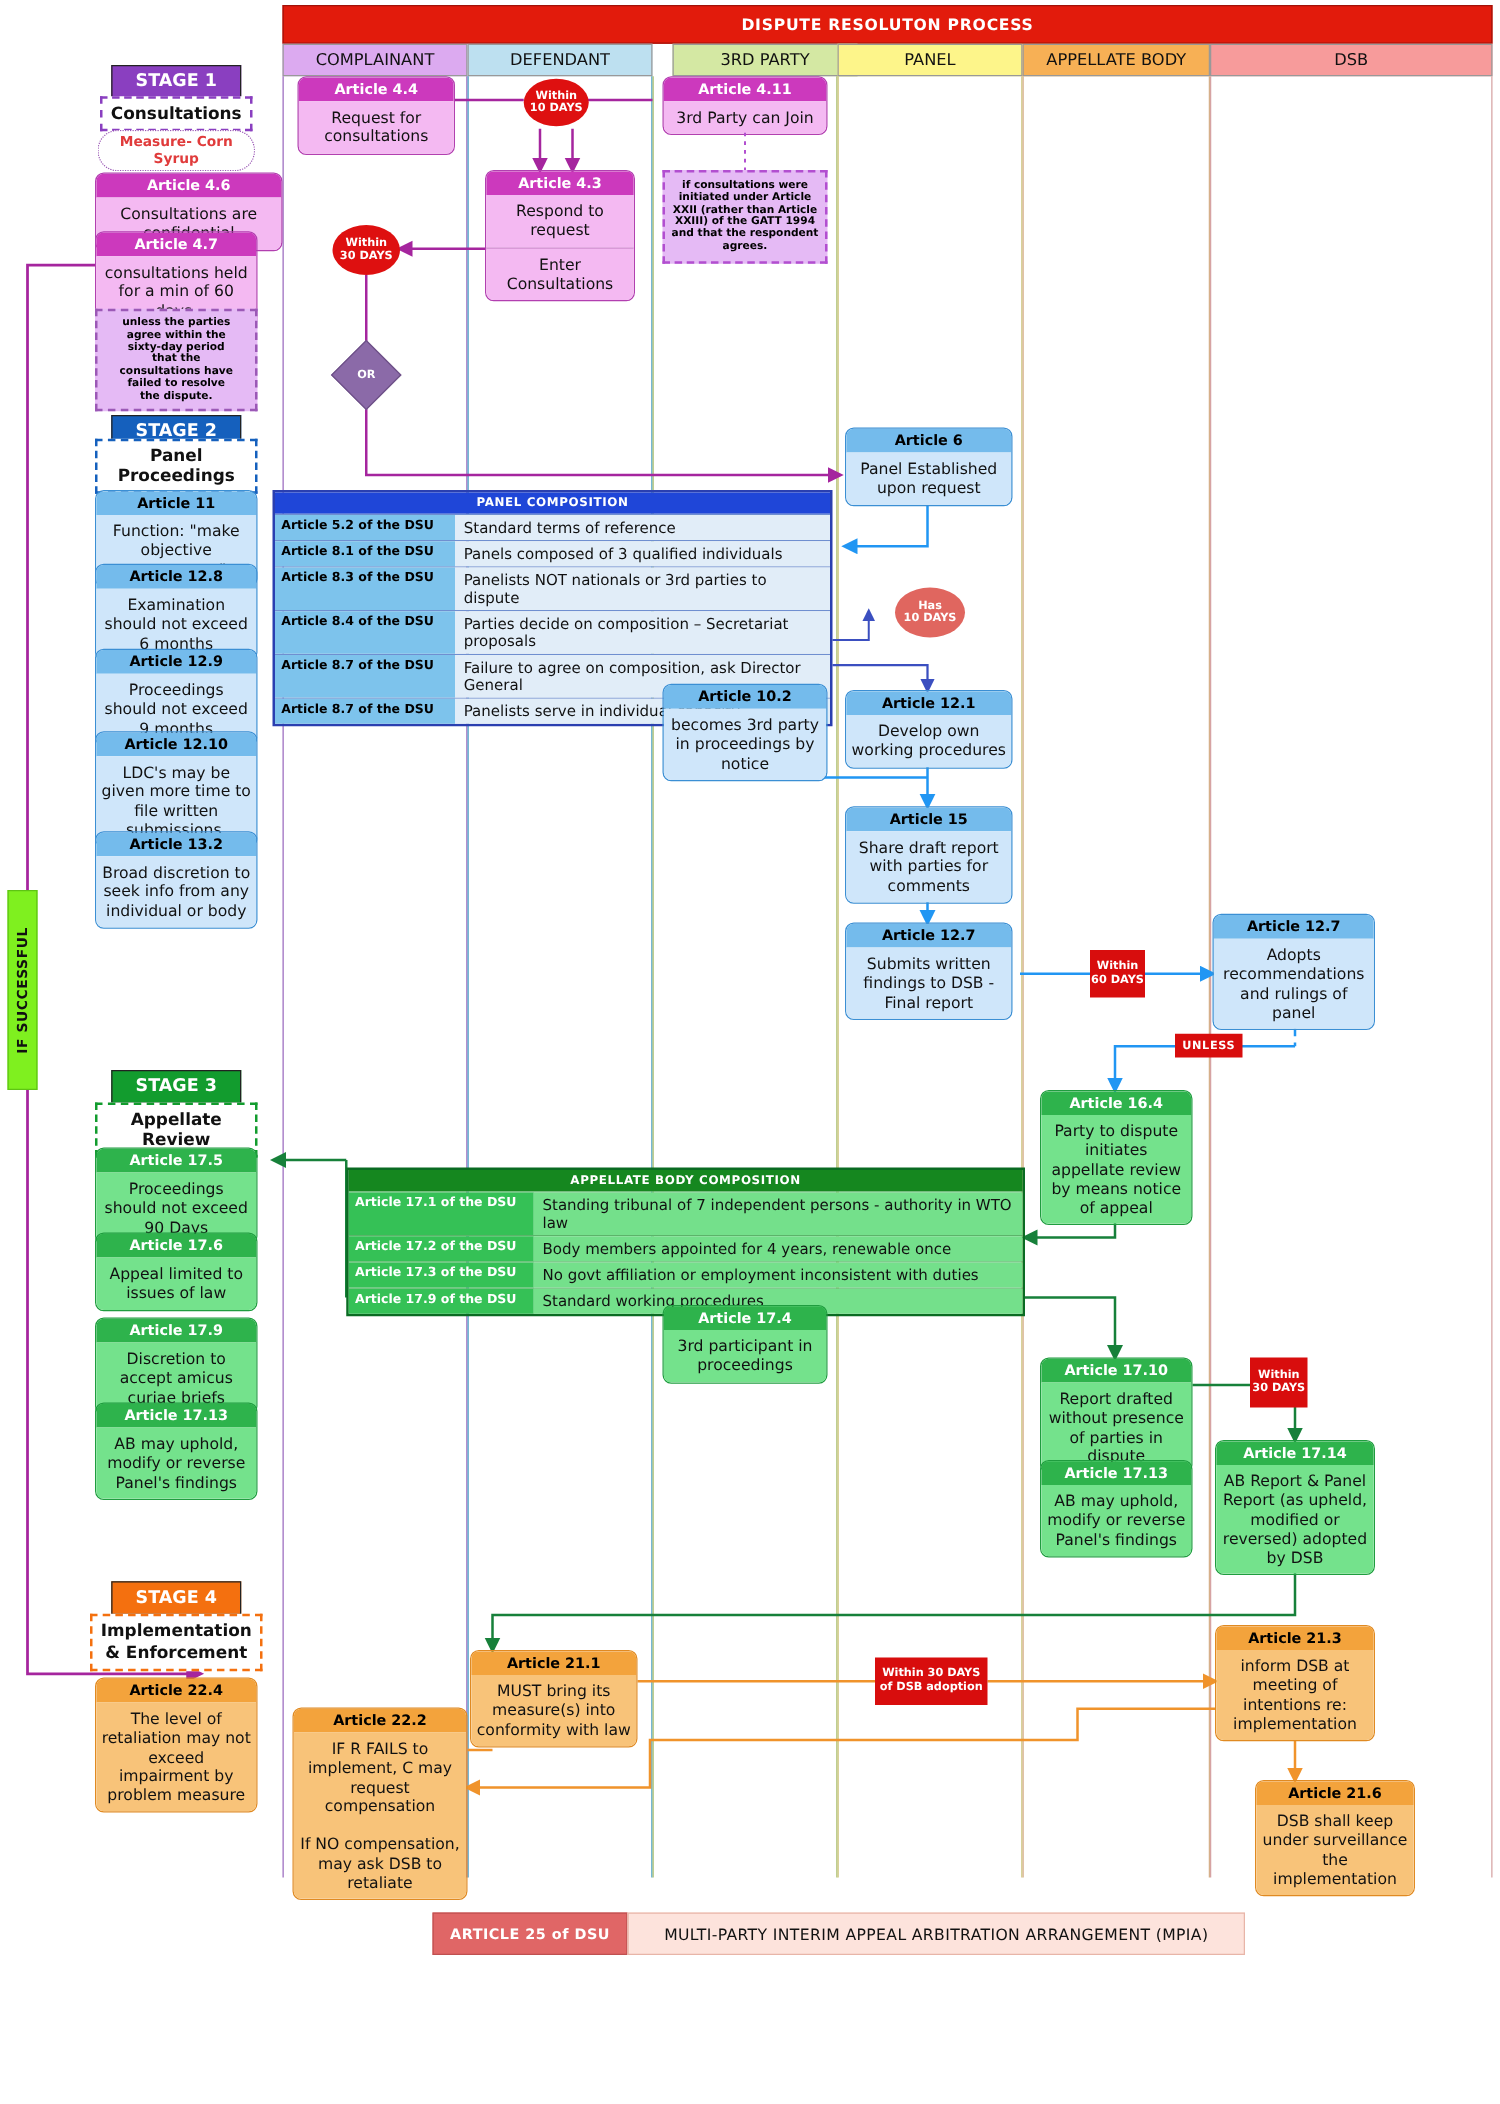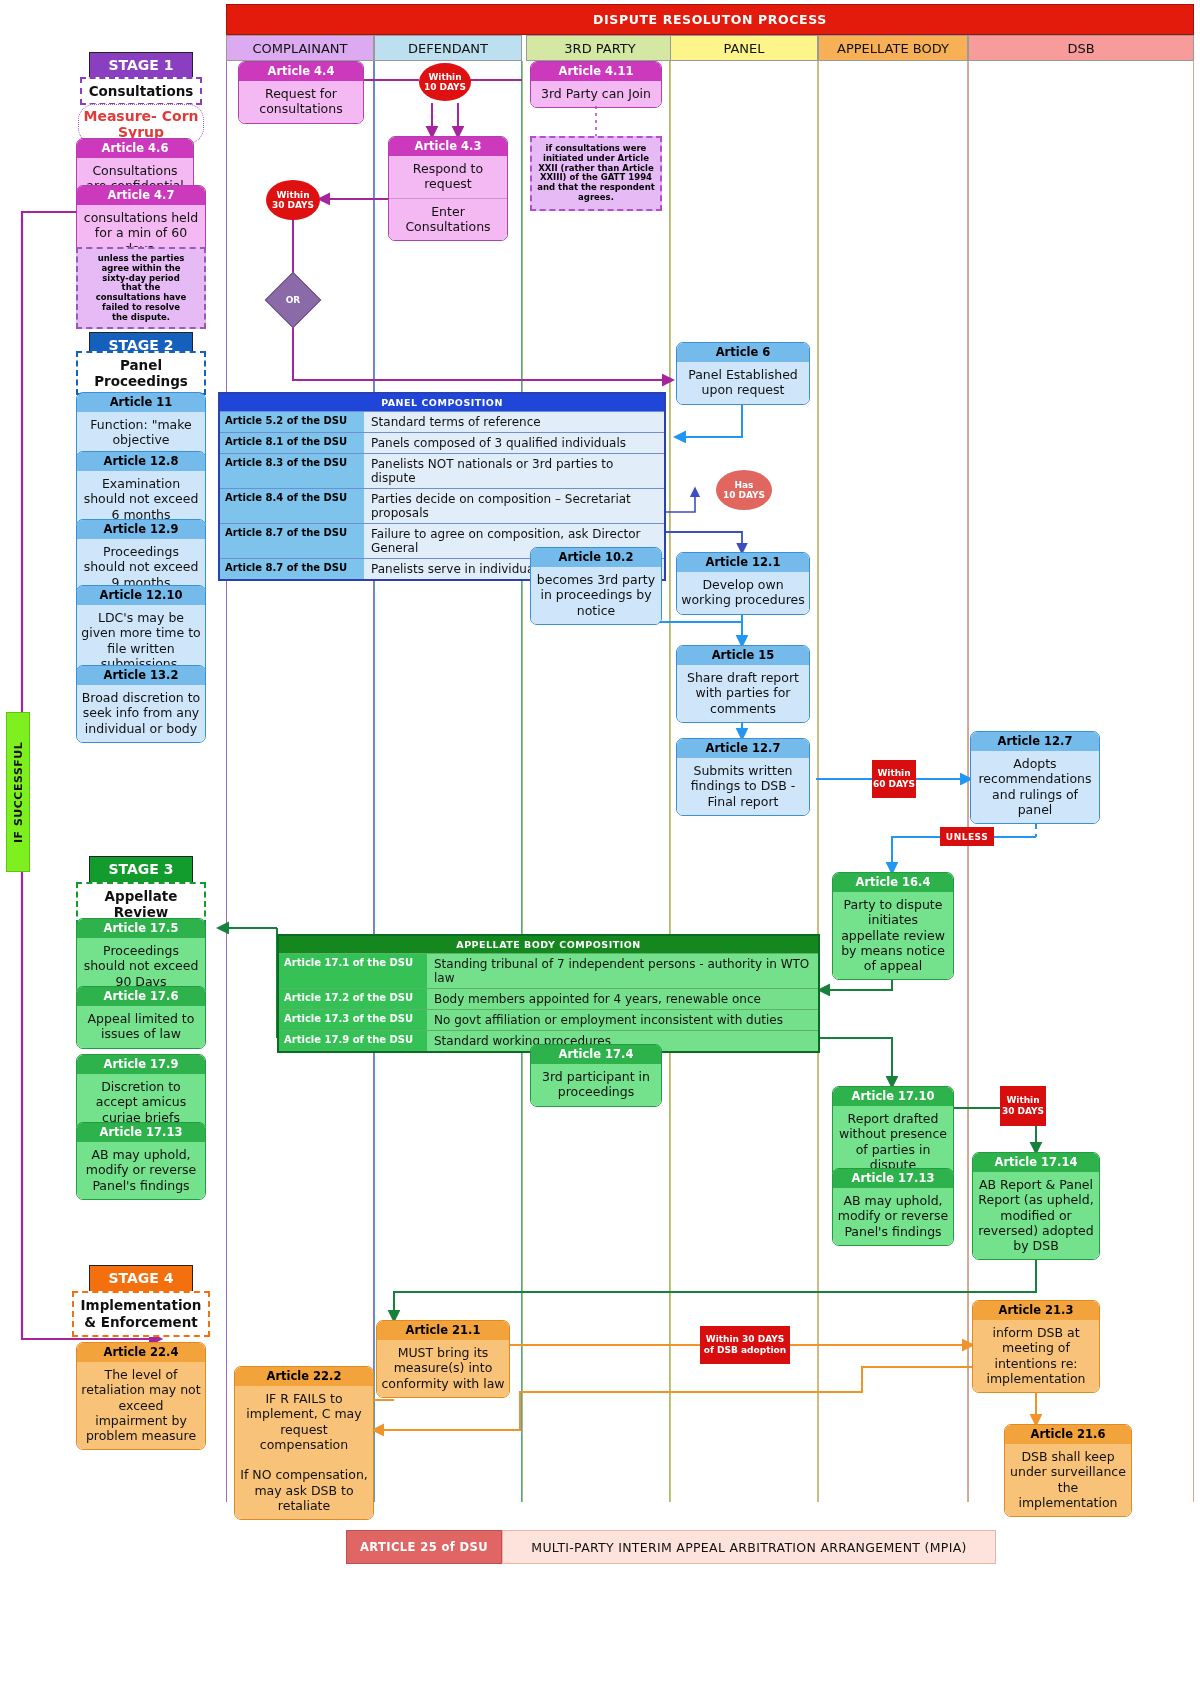--- a/index.html
+++ b/index.html
@@ -49,21 +49,21 @@
   .stage-chip {
     position:absolute; text-align:center; color:#fff;
     font-weight:bold; font-size:14px; padding:4px 0 5px;
     border:1px solid #222;
   }
   .stage-sub {
     position:absolute; text-align:center; font-weight:bold; font-size:13.5px;
     padding:4px 2px; color:#111; background:#fff;
   }
   .stage-note {
-    position:absolute; text-align:center; font-size:14px; font-weight:bold;
+    position:absolute; text-align:center; font-size:11px; font-weight:bold;
     line-height:1.15; padding:3px 2px;
   }
 
   
   .title-bar {
     position:absolute; left:226px; top:4px; width:968px; height:31px;
     background:#e21b0c; color:#fff; border:1px solid #a21208;
     display:flex; align-items:center; justify-content:center;
     font-size:12.5px; font-weight:bold; letter-spacing:.6px;
   }
@@ -139,21 +139,21 @@
 </style>
 </head>
 <body>
 
 <div class="canvas">
 
   <div class="title-bar">DISPUTE RESOLUTON PROCESS</div>
 
   <div class="lane-head" style="left:226px;width:148px;background:#dcaaf0;">COMPLAINANT</div>
   <div class="lane-head" style="left:374px;width:148px;background:#bde0f0;">DEFENDANT</div>
-  <div class="lane-head" style="left:526px;width:148px;background:#d4e8a3;">3RD PARTY</div>
+  <div class="lane-head" style="left:538px;width:148px;background:#d4e8a3;">3RD PARTY</div>
   <div class="lane-head" style="left:670px;width:148px;background:#fdf58a;">PANEL</div>
   <div class="lane-head" style="left:818px;width:150px;background:#f7b055;">APPELLATE BODY</div>
   <div class="lane-head" style="left:968px;width:226px;background:#f79b9b;">DSB</div>
 
   <div class="lane-body" style="left:226px;width:148px;border-color:#9b6bbf;"></div>
   <div class="lane-body" style="left:374px;width:148px;border-color:#4aa0c8;"></div>
   <div class="lane-body" style="left:522px;width:148px;border-color:#a9bf6e;"></div>
   <div class="lane-body" style="left:670px;width:148px;border-color:#ccc47a;"></div>
   <div class="lane-body" style="left:818px;width:150px;border-color:#d6b08a;"></div>
   <div class="lane-body" style="left:968px;width:226px;border-color:#d6a3a3;"></div>
@@ -215,21 +215,21 @@
     <path d="M972,1367 L862,1367 L862,1392 L520,1392 L520,1430 L374,1430" stroke="#f0932b" stroke-width="2" fill="none" marker-end="url(#mO)"></path>
     <path d="M374,1400 L394,1400" stroke="#f0932b" stroke-width="2" fill="none"></path>
   </svg>
 
   <div class="ifsucc" style="left:6px;top:712px;width:24px;height:160px;">IF SUCCESSFUL</div>
 
   <div class="stage-chip" style="left:89px;top:52px;width:104px;background:#8a3fc0;">STAGE 1</div>
   <div class="stage-sub" style="left:80px;top:77px;width:122px;border:2px dashed #8a3fc0;">Consultations</div>
   <div class="stage-note" style="left:78px;top:104px;width:126px;border:1px dotted #9b59b6;border-radius:16px;color:#e03b3b;background:#fff;">Measure- Corn Syrup</div>
 
-  <div class="node p-node" style="left:76px;top:138px;width:118px;">
+  <div class="node p-node" style="left:76px;top:138px;width:150px;">
     <div class="hdr">Article 4.6</div>
     <div class="bdy">Consultations are confidential</div>
   </div>
   <div class="node p-node" style="left:76px;top:185px;width:130px;">
     <div class="hdr">Article 4.7</div>
     <div class="bdy">consultations held for a min of 60 days.</div>
   </div>
   <div class="stage-note" style="left:76px;top:247px;width:130px;background:#e5baf5;border:2px dashed #9b59b6;font-size:8.5px;padding:5px 16px;">unless the parties agree within the sixty-day period that the consultations have failed to resolve the dispute.</div>
 
   <div class="stage-chip" style="left:89px;top:332px;width:104px;background:#1560bd;">STAGE 2</div>

